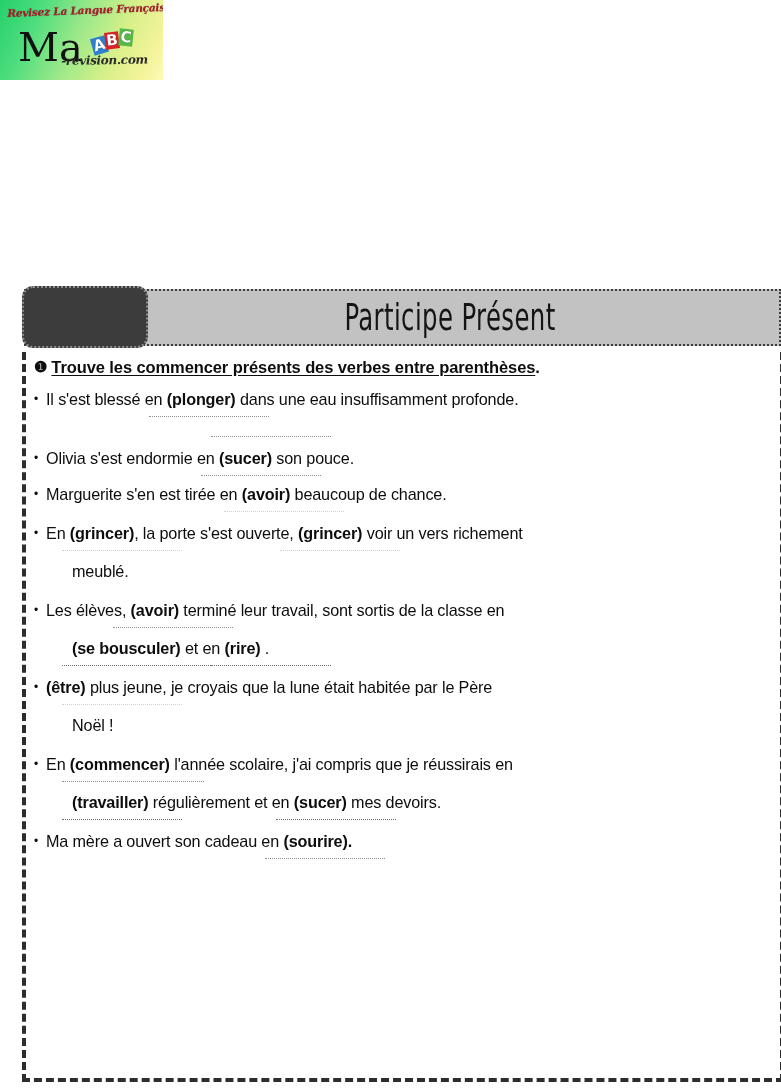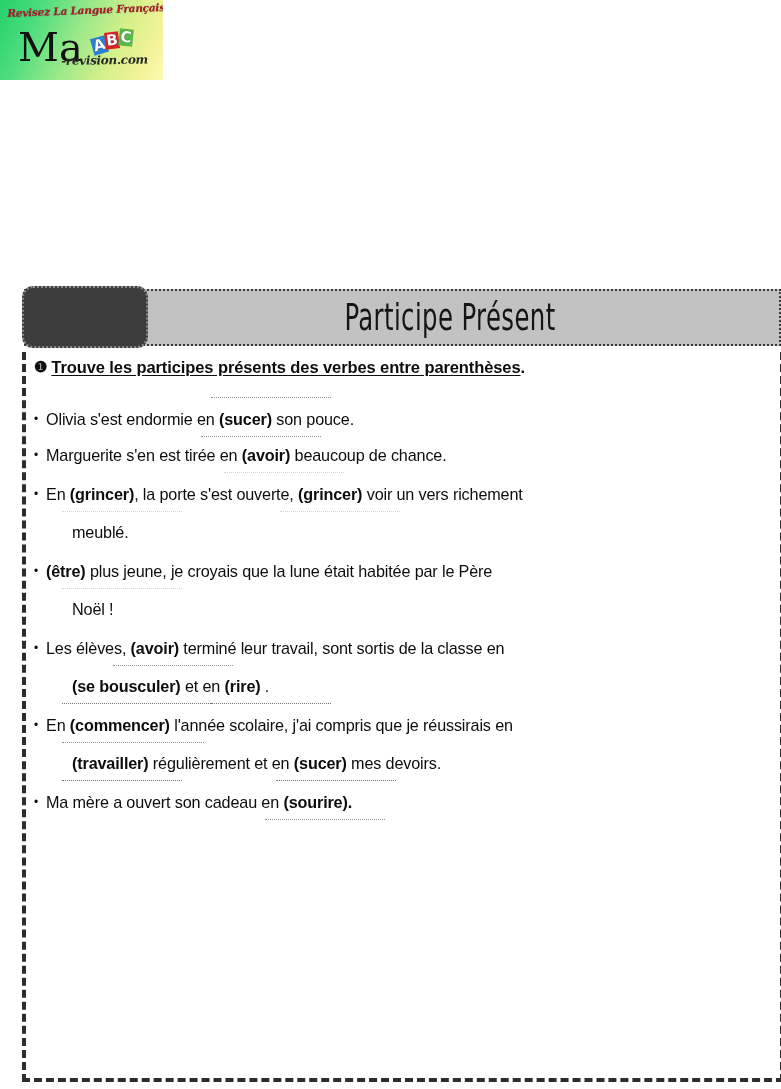--- a/index.html
+++ b/index.html
@@ -197,23 +197,29 @@
 </div>
 
 <div id="title-banner"></div>
 <div id="title-dark-block"></div>
 <div id="title-text">Participe Présent</div>
 
 <div id="content-box"></div>
 
 <div id="exercise-area">
   <div id="instruction">
-    <span class="circled">❶</span><span class="underlined">Trouve les participes présents des verbes entre parenthèses</span><span>.</span>
+    <span class="circled">❶</span><span class="underlined">Trouve les commencer présents des verbes entre parenthèses</span><span>.</span>
   </div>
   <div id="items-container">
+      <div class="item">
+        <div class="line"><span class="bullet">•</span><span>Il s'est blessé en </span><span class="verb">(plonger)</span><span> dans une eau insuffisamment profonde.</span></div>
+        <div class="blank-row">
+          <div class="blank" style="left: 114.812px; width: 120px;"></div>
+        </div>
+      </div>
       <div class="item">
         <div class="blank-row">
           <div class="blank" style="left: 176.922px; width: 120px;"></div>
         </div>
       </div>
       <div class="item">
         <div class="line"><span class="bullet">•</span><span>Olivia s'est endormie en </span><span class="verb">(sucer)</span><span> son pouce.</span></div>
         <div class="blank-row" style="height: 16px;">
           <div class="blank" style="left: 167px; width: 120px;"></div>
         </div>
@@ -227,39 +233,39 @@
       <div class="item">
         <div class="line"><span class="bullet">•</span><span>En </span><span class="verb">(grincer)</span><span>, la porte s'est ouverte, </span><span class="verb">(grincer)</span><span> voir  un vers richement</span></div>
         <div class="blank-row">
           <div class="blank faint" style="left: 28px; width: 120px;"></div>
           <div class="blank faint" style="left: 246.031px; width: 120px;"></div>
         </div>
         <div class="line indent"><span>meublé.</span></div>
         <div class="blank-row"></div>
       </div>
       <div class="item">
+        <div class="line"><span class="bullet">•</span><span>Les élèves, </span><span class="verb">(avoir)</span><span> terminé leur travail, sont sortis de la classe en</span></div>
+        <div class="blank-row">
+          <div class="blank" style="left: 78.5938px; width: 120px;"></div>
+        </div>
+        <div class="line indent"><span class="verb">(se bousculer)</span><span>  et en </span><span class="verb">(rire)</span><span> .</span></div>
+        <div class="blank-row">
+          <div class="blank dark" style="left: 28px; width: 150.547px;"></div>
+          <div class="blank dark" style="left: 176.844px; width: 120px;"></div>
+        </div>
+      </div>
+      <div class="item">
         <div class="line"><span class="bullet">•</span><span class="verb">(être)</span><span> plus jeune, je croyais que la lune était habitée par le Père</span></div>
         <div class="blank-row">
           <div class="blank faint" style="left: 28px; width: 120px;"></div>
         </div>
         <div class="line indent"><span>Noël !</span></div>
         <div class="blank-row"></div>
       </div>
       <div class="item">
-        <div class="line"><span class="bullet">•</span><span>Les élèves, </span><span class="verb">(avoir)</span><span> terminé leur travail, sont sortis de la classe en</span></div>
-        <div class="blank-row">
-          <div class="blank" style="left: 78.5938px; width: 120px;"></div>
-        </div>
-        <div class="line indent"><span class="verb">(se bousculer)</span><span>  et en </span><span class="verb">(rire)</span><span> .</span></div>
-        <div class="blank-row">
-          <div class="blank dark" style="left: 28px; width: 150.547px;"></div>
-          <div class="blank dark" style="left: 176.844px; width: 120px;"></div>
-        </div>
-      </div>
-      <div class="item">
         <div class="line"><span class="bullet">•</span><span>En </span><span class="verb">(commencer)</span><span> l'année scolaire, j'ai compris que je réussirais en</span></div>
         <div class="blank-row">
           <div class="blank" style="left: 28px; width: 142.016px;"></div>
         </div>
         <div class="line indent"><span class="verb">(travailler)</span><span> régulièrement et en </span><span class="verb">(sucer)</span><span> mes devoirs.</span></div>
         <div class="blank-row">
           <div class="blank dark" style="left: 28px; width: 120px;"></div>
           <div class="blank dark" style="left: 241.812px; width: 120px;"></div>
         </div>
       </div>

